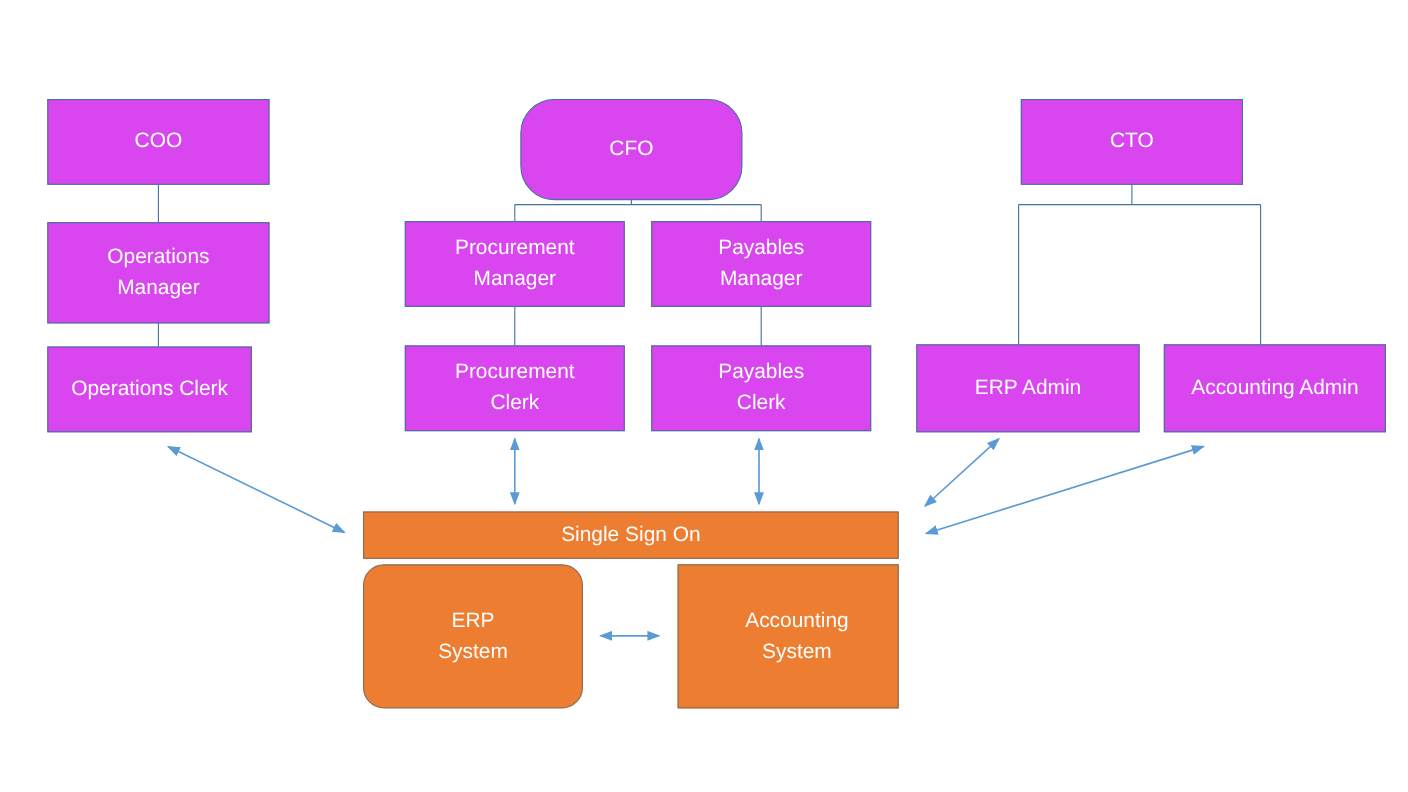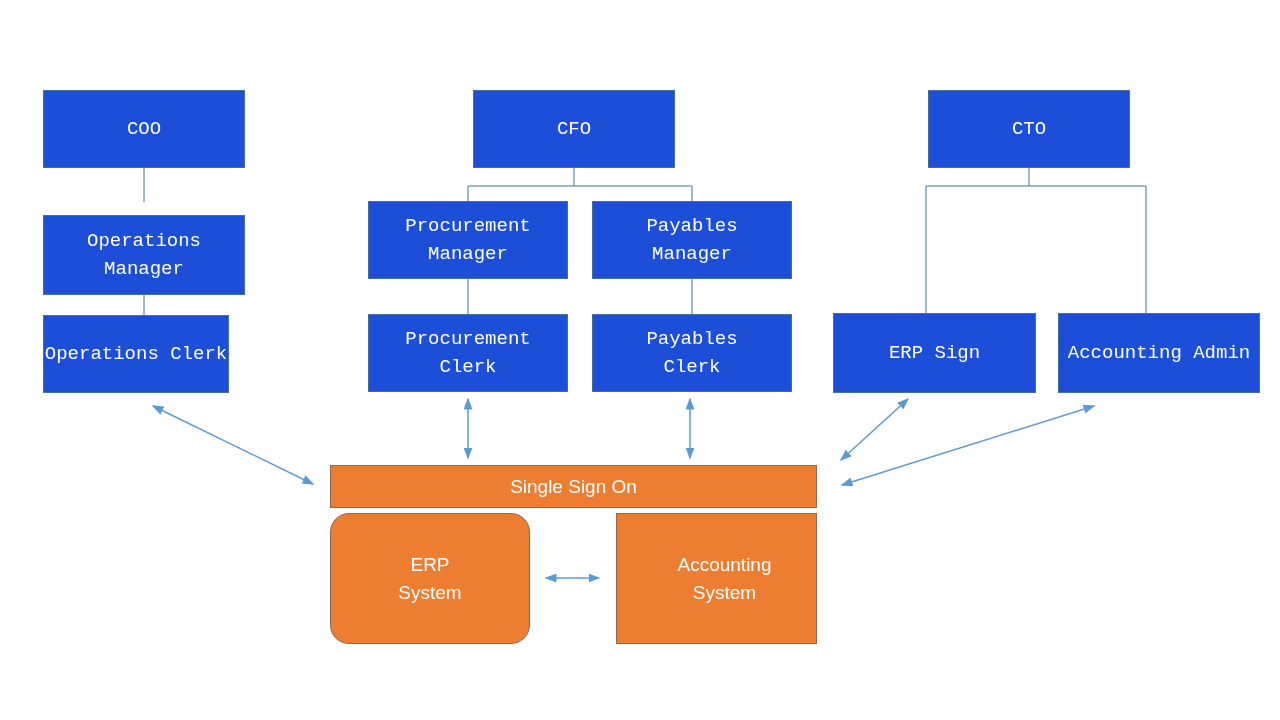--- a/index.html
+++ b/index.html
@@ -28,23 +28,22 @@
     display: flex;
     align-items: center;
     justify-content: center;
     text-align: center;
     color: #ffffff;
     font-size: 19px;
     line-height: 28px;
     white-space: pre-line;
   }
   .role {
-    background: #1d4ed8;
+    background: #d946ef;
     border: 1.5px solid #41719c;
-    font-family: Liberation Mono, monospace;
   }
   .system {
     background: #ed7d31;
     border: 1.5px solid #8c6a51;
   }
 </style>
 </head>
 <body>
 
 <div class="canvas">
@@ -70,42 +69,42 @@
       <line x1="468" y1="399" x2="468" y2="458" marker-start="url(#ah)" marker-end="url(#ah)"></line>
       <line x1="690" y1="399" x2="690" y2="458" marker-start="url(#ah)" marker-end="url(#ah)"></line>
       <line x1="908" y1="399" x2="841" y2="460" marker-start="url(#ah)" marker-end="url(#ah)"></line>
       <line x1="1094" y1="406" x2="842" y2="485" marker-start="url(#ah)" marker-end="url(#ah)"></line>
       <line x1="546" y1="578" x2="599" y2="578" marker-start="url(#ah)" marker-end="url(#ah)"></line>
     </g>
   </svg>
 
   <div class="node role" style="left:43px; top:90px; width:202px; height:78px;">COO</div>
 
-  <div class="node role" style="left:43px; top:215px; width:202px; height:80px;">Operations
+  <div class="node role" style="left:43px; top:202px; width:202px; height:92px;">Operations
 Manager</div>
 
   <div class="node role" style="left:43px; top:315px; width:186px; height:78px;">Operations Clerk</div>
 
-  <div class="node role" style="left:473px; top:90px; width:202px; height:78px;">CFO</div>
+  <div class="node role" style="left:473px; top:90px; width:202px; height:92px;border-radius:31px;">CFO</div>
 
   <div class="node role" style="left:368px; top:201px; width:200px; height:78px;">Procurement
 Manager</div>
 
   <div class="node role" style="left:592px; top:201px; width:200px; height:78px;">Payables
 Manager</div>
 
   <div class="node role" style="left:368px; top:314px; width:200px; height:78px;">Procurement
 Clerk</div>
 
   <div class="node role" style="left:592px; top:314px; width:200px; height:78px;">Payables
 Clerk</div>
 
   <div class="node role" style="left:928px; top:90px; width:202px; height:78px;">CTO</div>
 
-  <div class="node role" style="left:833px; top:313px; width:203px; height:80px;">ERP Sign</div>
+  <div class="node role" style="left:833px; top:313px; width:203px; height:80px;">ERP Admin</div>
 
   <div class="node system" style="left:330px; top:465px; width:487px; height:43px;">Single Sign On</div>
 
   <div class="node role" style="left:1058px; top:313px; width:202px; height:80px;">Accounting Admin</div>
 
   <div class="node system" style="left:330px; top:513px; width:200px; height:131px;border-radius:19px;">ERP
 System</div>
 
   <div class="node system" style="left:616px; top:513px; width:201px; height:131px;padding-left:16px;">Accounting
 System</div>

